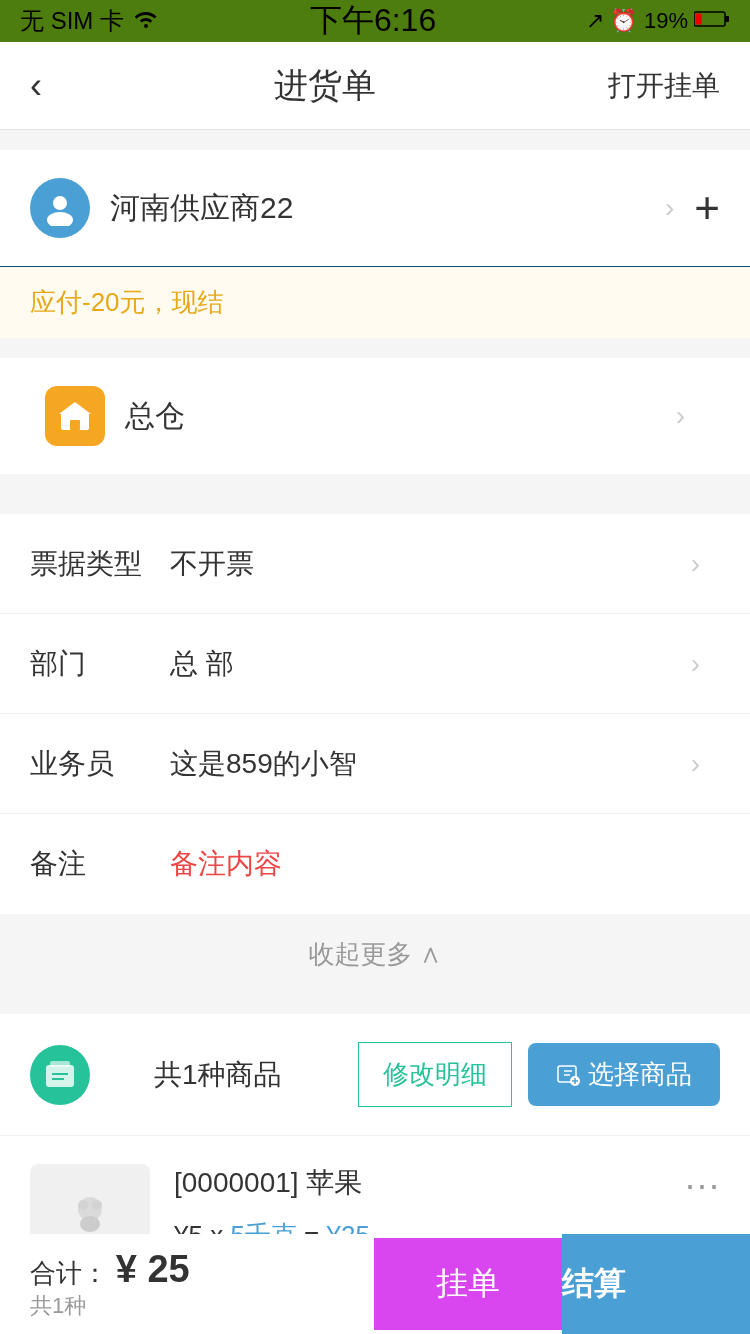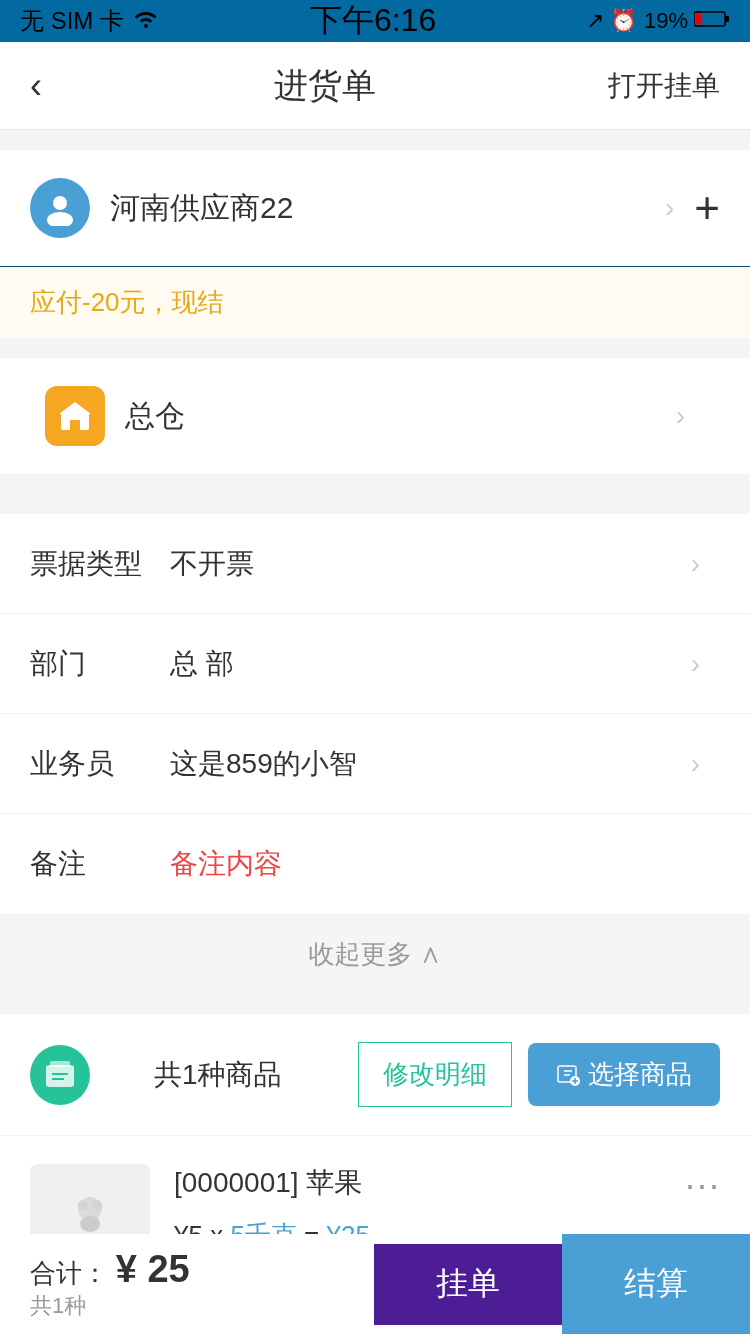--- a/index.html
+++ b/index.html
@@ -9,21 +9,21 @@
       background: #f5f5f5;
       width: 750px;
       min-height: 1334px;
       overflow-x: hidden;
       font-size: 28px;
     }
 
     
     .status-bar {
       height: 42px;
-      background: #0369a1;
+      background: #4d7c0f;
       display: flex;
       align-items: center;
       justify-content: space-between;
       padding: 15px 20px;
       font-size: 24px;
       color: #000;
     }
     .status-left { display: flex; align-items: center; gap: 8px; }
     .status-center { font-size: 32px; font-weight: 500; }
     .status-right { display: flex; align-items: center; gap: 6px; font-size: 22px; }
@@ -293,39 +293,40 @@
       font-size: 38px;
       font-weight: bold;
       color: #333;
     }
     .total-sub {
       font-size: 22px;
       color: #999;
     }
     .hang-btn {
       width: 188px;
-      height: 81px;
-      background: #4c1d95;
+      height: 92px;
+      background: #d946ef;
       display: flex;
       align-items: center;
       justify-content: center;
       font-size: 32px;
       color: #fff;
       cursor: pointer;
     }
     .settle-btn {
       width: 188px;
       height: 100px;
       background: #4a9fd4;
       display: flex;
       align-items: center;
-      justify-content: center;
+      justify-content: flex-start;
       font-size: 32px;
       color: #fff;
       cursor: pointer;
+      font-weight: bold;
     }
 
     .wifi-icon { font-size: 22px; }
   </style>
 </head>
 <body>
 
 <div class="status-bar">
   <div class="status-left">
     <span>无 SIM 卡</span>

